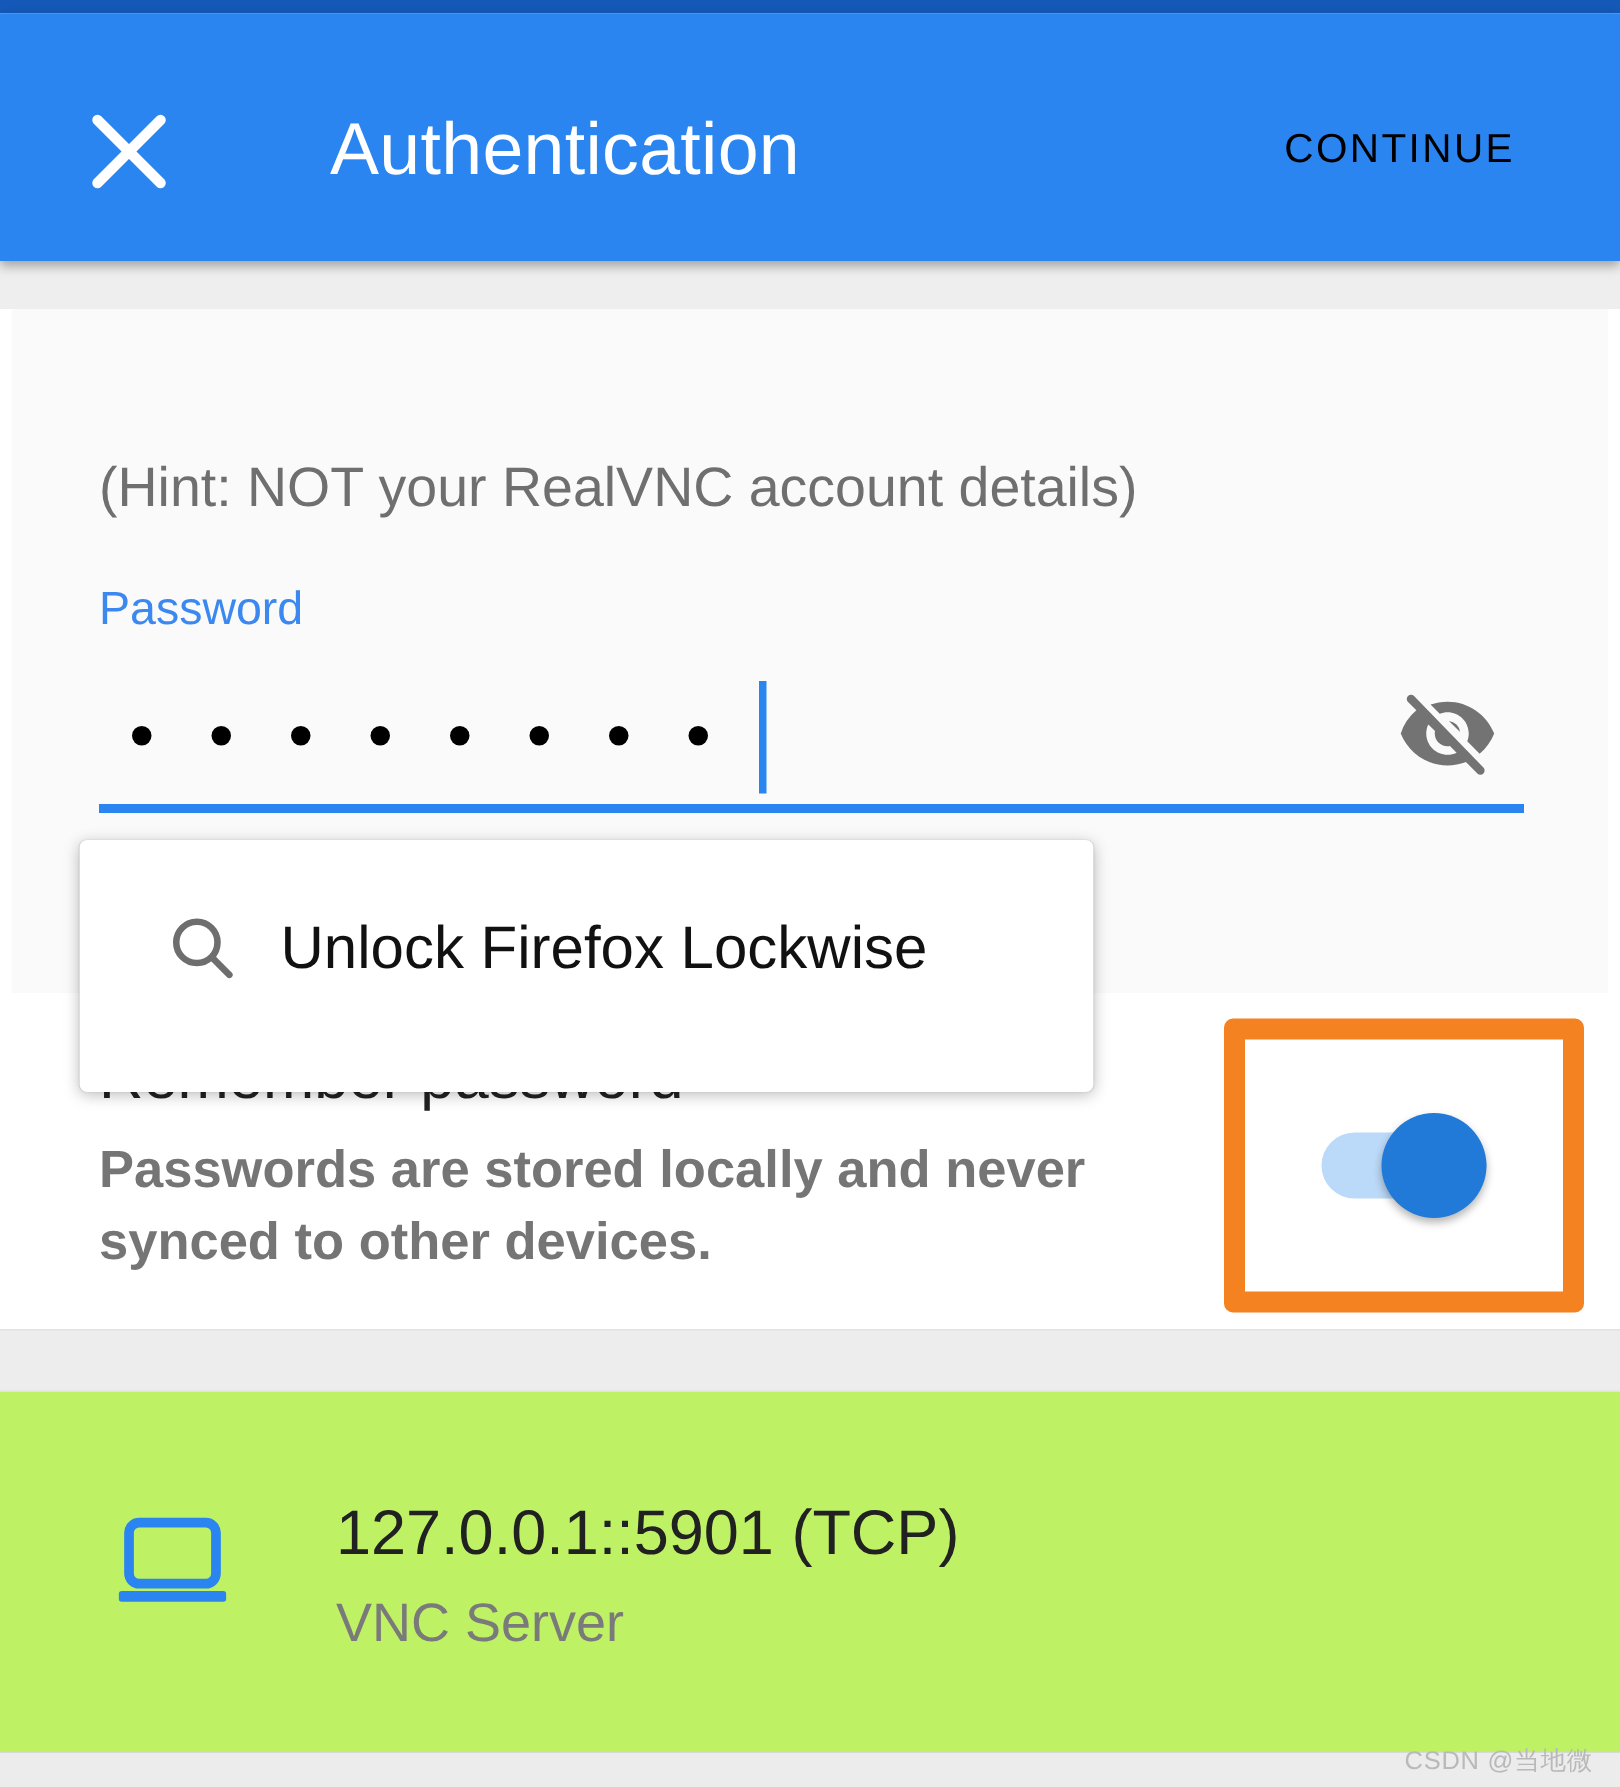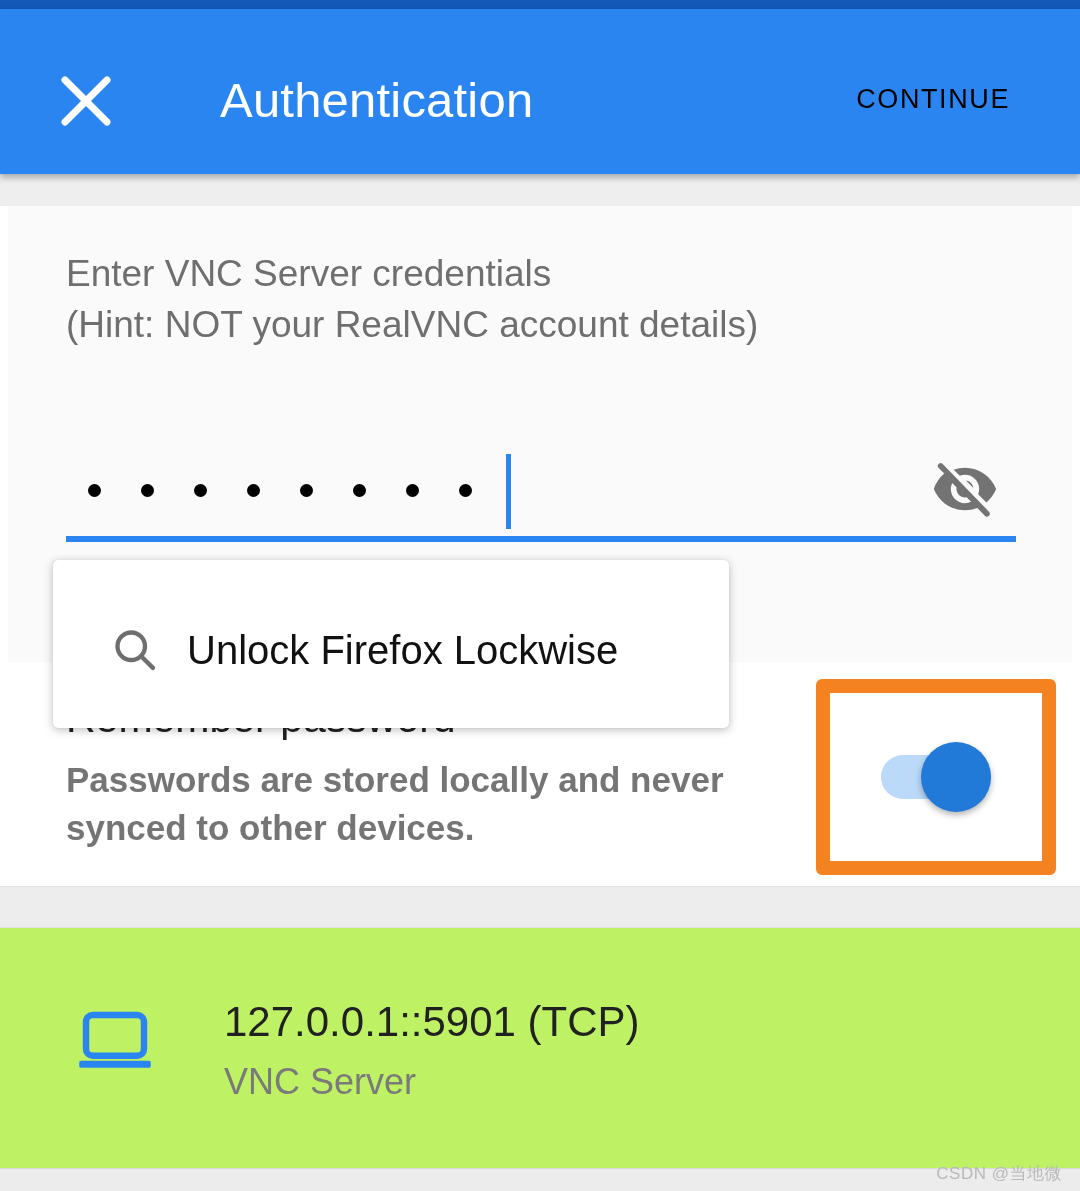--- a/index.html
+++ b/index.html
@@ -321,21 +321,21 @@
     width: 676px;
     height: 168px;
     background: #ffffff;
     border-radius: 5px;
     box-shadow: 0 2px 10px rgba(0,0,0,0.26), 0 0 1px rgba(0,0,0,0.18);
     z-index: 20;
   }
   .autofill-row {
     position: absolute;
     left: 0;
-    top: 44px;
+    top: 26px;
     width: 689px;
     height: 92px;
     display: flex;
     align-items: center;
   }
   .autofill-search-icon {
     margin-left: 56px;
     width: 52px;
     height: 52px;
     flex: 0 0 auto;
@@ -381,23 +381,23 @@
 
   <div class="app-title">Authentication</div>
 
   <div class="continue-btn">CONTINUE</div>
 </div>
 
 <div class="under-bar"></div>
 
 <div class="cred-card">
 
-  <div class="cred-line1">Enter VNC Server credentials</div>
   <div class="cred-line2">(Hint: NOT your RealVNC account details)</div>
 
+  <div class="pwd-label">Password</div>
 
   <div class="pwd-field">
     <div class="pwd-dots">
       <span class="pwd-dot"></span>
       <span class="pwd-dot"></span>
       <span class="pwd-dot"></span>
       <span class="pwd-dot"></span>
       <span class="pwd-dot"></span>
       <span class="pwd-dot"></span>
       <span class="pwd-dot"></span>

